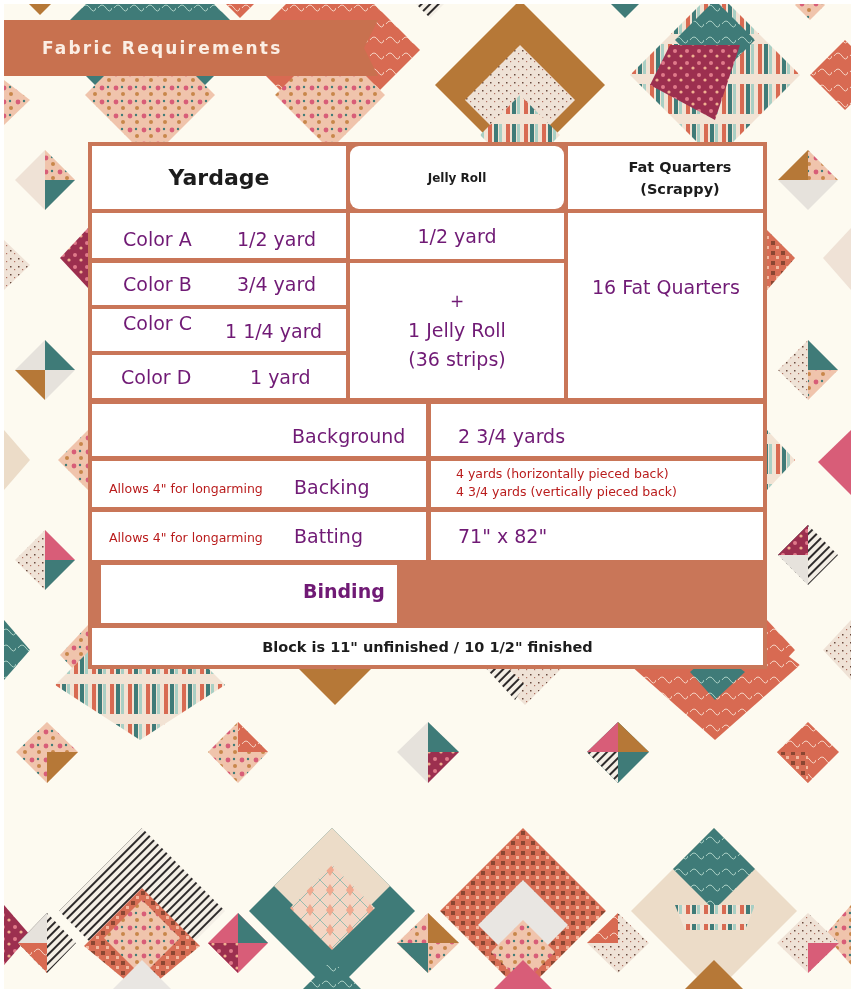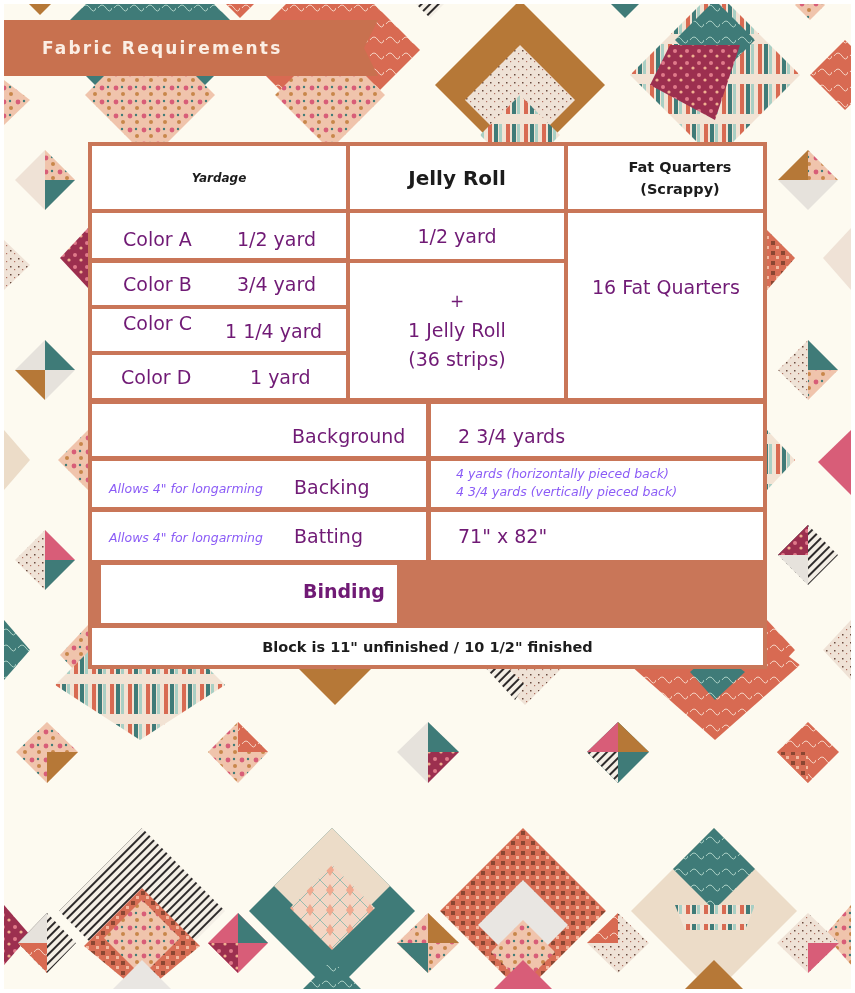--- a/index.html
+++ b/index.html
@@ -7,25 +7,25 @@
   .quilt{position:absolute;left:0;top:0;width:855px;height:993px;z-index:0;}
   .quilt-frame{position:absolute;left:0;top:0;width:855px;height:993px;border:4px solid #ffffff;box-sizing:border-box;z-index:1;pointer-events:none;}
   .banner{position:absolute;left:4px;top:20px;width:374px;height:56px;z-index:3;}
   .banner svg{position:absolute;left:0;top:0;}
   .banner-title{position:absolute;left:38px;top:0;height:56px;line-height:56px;color:#fbeee4;font-family:"DejaVu Sans","Liberation Sans",sans-serif;font-weight:bold;font-size:17px;letter-spacing:2.2px;}
 
   .table{position:absolute;left:88px;top:142px;width:679px;height:527px;background:#c97658;z-index:2;}
   .cell{position:absolute;background:#ffffff;box-sizing:border-box;color:#1c1c1c;}
   .center{display:flex;align-items:center;justify-content:center;text-align:center;}
   .hdr{font-family:"DejaVu Sans","Liberation Sans",sans-serif;font-weight:bold;}
-  .t20{font-size:12px;font-style:italic;}
-  .t17{font-size:20px;}
+  .t20{font-size:22px;}
+  .t17{font-size:12px;border-radius:9px;}
   .t15{font-size:14.5px;padding-left:29px;}
   .reg{font-family:"DejaVu Sans","Liberation Sans",sans-serif;font-size:19px;color:#701a75;}
-  .small{font-family:"DejaVu Sans","Liberation Sans",sans-serif;font-size:12.5px;color:#8b5cf6;font-style:italic;}
+  .small{font-family:"DejaVu Sans","Liberation Sans",sans-serif;font-size:12.5px;color:#b91c1c;}
   .abs{position:absolute;white-space:nowrap;}
 </style>
 </head>
 <body>
 
 <svg class="quilt" width="855" height="993" viewBox="0 0 855 993" xmlns="http://www.w3.org/2000/svg">
   <defs>
     <pattern id="pStripe" width="6" height="6" patternUnits="userSpaceOnUse" patternTransform="rotate(45)">
       <rect width="6" height="6" fill="#f4efe6"></rect>
       <rect width="2" height="6" fill="#2d2a2a"></rect>

